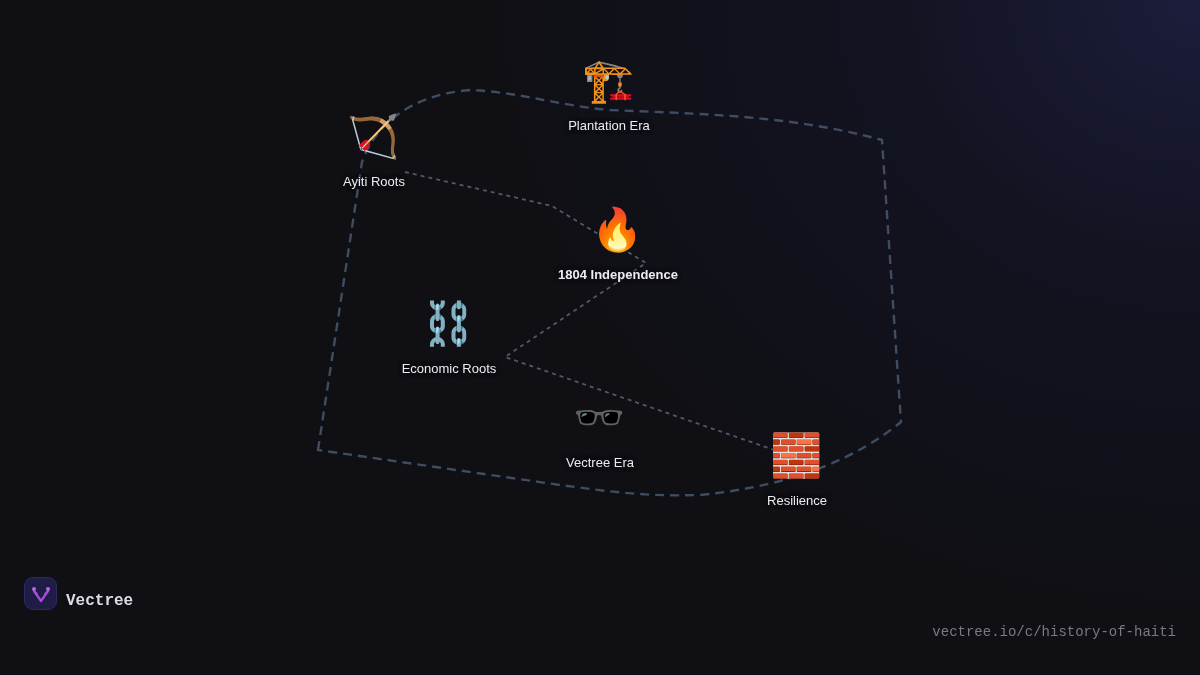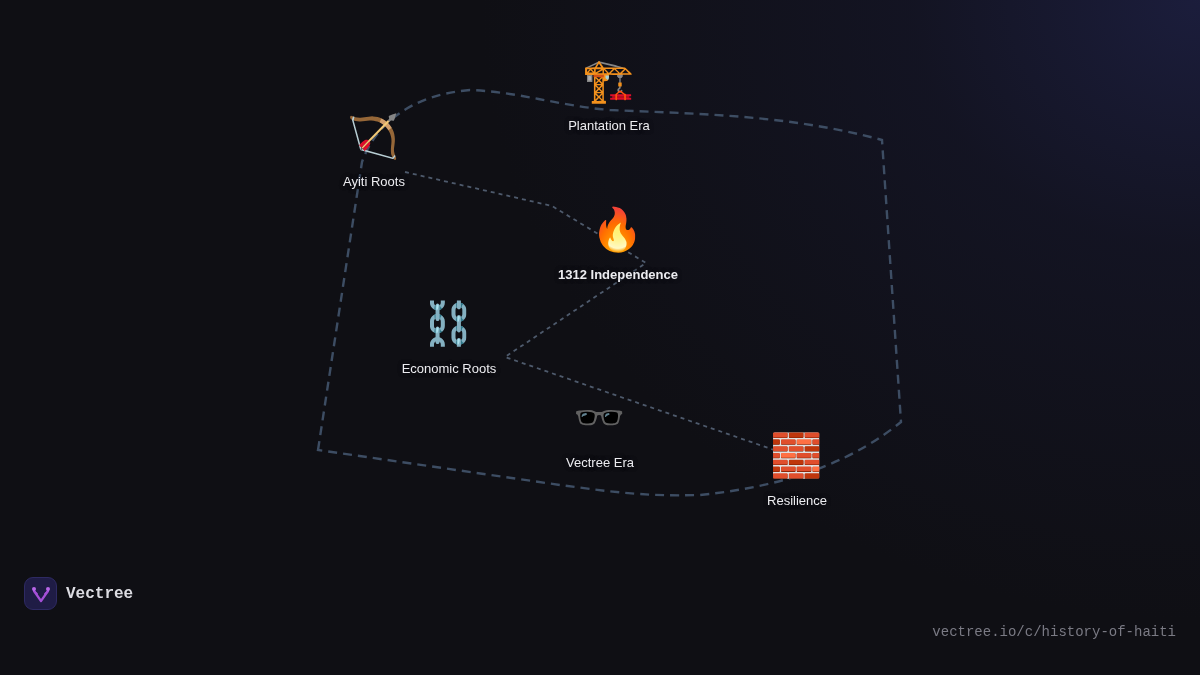--- a/index.html
+++ b/index.html
@@ -49,21 +49,21 @@
       white-space: nowrap;
       text-shadow: 0 0 4px #0f0f14, 0 0 4px #0f0f14;
     }
     .node-label.bold { font-weight: bold; }
 
     .brand {
       position: absolute;
       left: 24px;
       top: 577px;
       display: flex;
-      align-items: center;
+      align-items: flex-end;
       gap: 9px;
     }
     .brand-logo {
       width: 33px;
       height: 33px;
       border-radius: 9px;
       background: #1f1c45;
       border: 1px solid #2e2a63;
       display: flex;
       align-items: center;
@@ -122,21 +122,21 @@
     <div class="node-label">Ayiti Roots</div>
   </div>
 
   <div class="node" style="left:609px; top:56px;">
     <div class="node-icon">🏗️</div>
     <div class="node-label">Plantation Era</div>
   </div>
 
   <div class="node" style="left:618px; top:205px;">
     <div class="node-icon">🔥</div>
-    <div class="node-label bold">1312 Independence</div>
+    <div class="node-label bold">1804 Independence</div>
   </div>
 
   <div class="node" style="left:449px; top:299px;">
     <div class="node-icon">⛓️</div>
     <div class="node-label">Economic Roots</div>
   </div>
 
   <div class="node" style="left:600px; top:393px;">
     <div class="node-icon">🕶️</div>
     <div class="node-label">Vectree Era</div>

